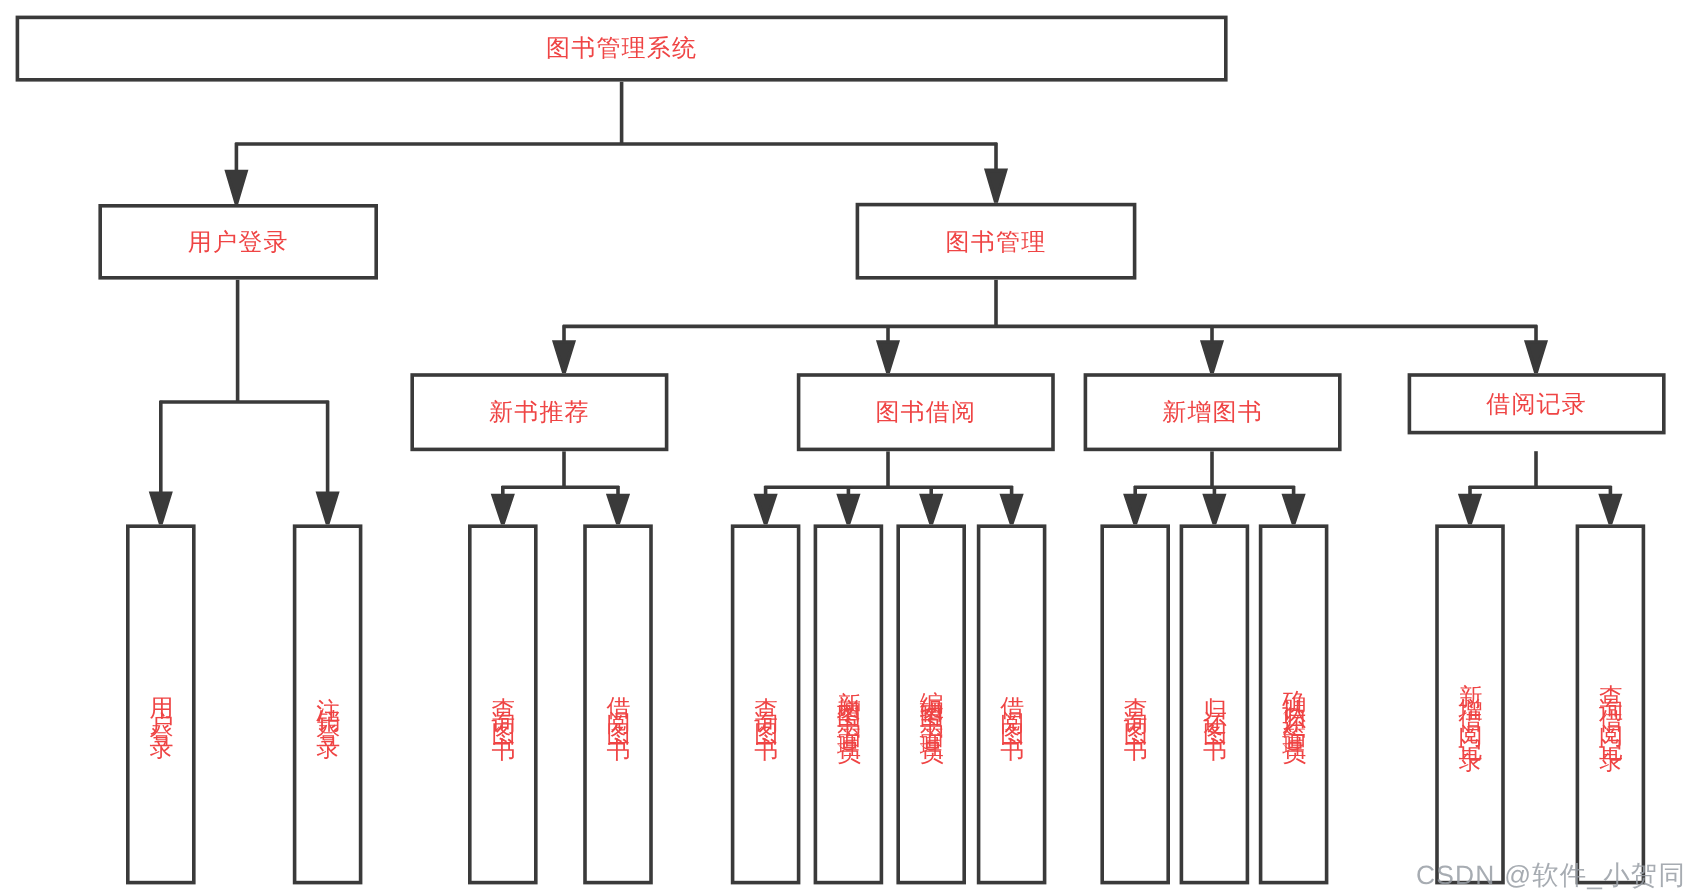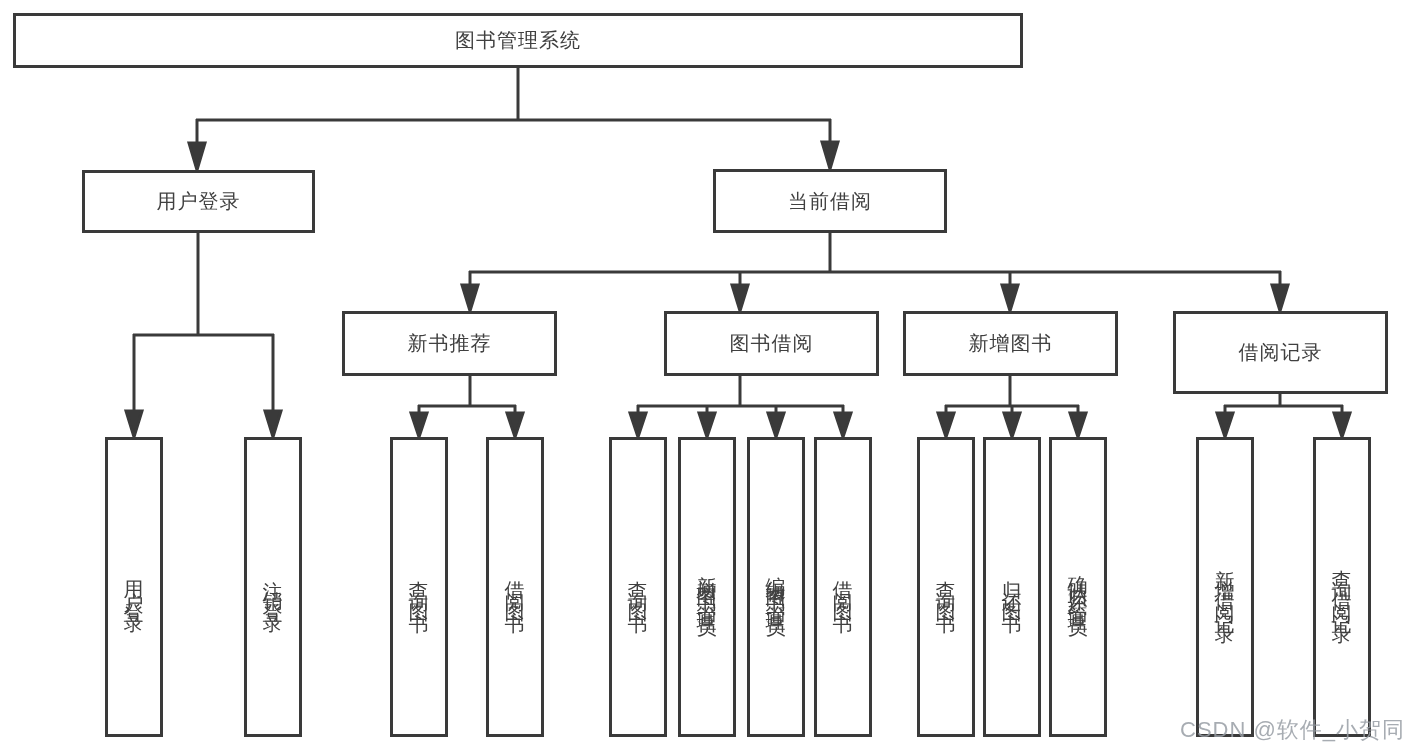--- a/index.html
+++ b/index.html
@@ -3,21 +3,21 @@
 <meta charset="utf-8">
 <style>
   html,body{margin:0;padding:0;background:#ffffff;}
   .canvas{
     position:relative;width:1405px;height:747px;background:#ffffff;overflow:hidden;
     font-family:"Liberation Sans",sans-serif;
   }
   svg.connectors{position:absolute;left:0;top:0;width:1405px;height:747px;}
   .box{
     position:absolute;background:#ffffff;border:3px solid #3a3a3a;box-sizing:border-box;
-    display:flex;align-items:center;justify-content:center;color:#404040;
+    display:flex;align-items:center;justify-content:center;color:#ef4444;
   }
   .h .lbl{font-size:20px;letter-spacing:1px;white-space:nowrap;}
   .v .lbl{
     writing-mode:vertical-rl;text-orientation:mixed;
     font-size:20px;letter-spacing:11px;line-height:1;white-space:nowrap;
   }
   .v.dense .lbl{letter-spacing:6px;}
   .watermark{
     position:absolute;left:1180px;top:715px;font-size:22px;letter-spacing:1px;
     color:rgba(152,157,164,0.85);white-space:nowrap;z-index:5;
@@ -91,33 +91,33 @@
   </svg>
 
   <div class="box h" style="left:13px;top:13px;width:1010px;height:55px">
     <span class="lbl">图书管理系统</span>
   </div>
 
   <div class="box h" style="left:82px;top:170px;width:233px;height:63px">
     <span class="lbl">用户登录</span>
   </div>
   <div class="box h" style="left:713px;top:169px;width:234px;height:64px">
-    <span class="lbl">当前借阅</span>
+    <span class="lbl">图书管理</span>
   </div>
 
   <div class="box h" style="left:342px;top:311px;width:215px;height:65px">
     <span class="lbl">新书推荐</span>
   </div>
   <div class="box h" style="left:664px;top:311px;width:215px;height:65px">
     <span class="lbl">图书借阅</span>
   </div>
   <div class="box h" style="left:903px;top:311px;width:215px;height:65px">
     <span class="lbl">新增图书</span>
   </div>
-  <div class="box h" style="left:1173px;top:311px;width:215px;height:83px">
+  <div class="box h" style="left:1173px;top:311px;width:215px;height:51px">
     <span class="lbl">借阅记录</span>
   </div>
 
   <div class="box v" style="left:105px;top:437px;width:58px;height:300px">
     <span class="lbl">用户登录</span>
   </div>
   <div class="box v" style="left:244px;top:437px;width:58px;height:300px">
     <span class="lbl">注销登录</span>
   </div>
 

